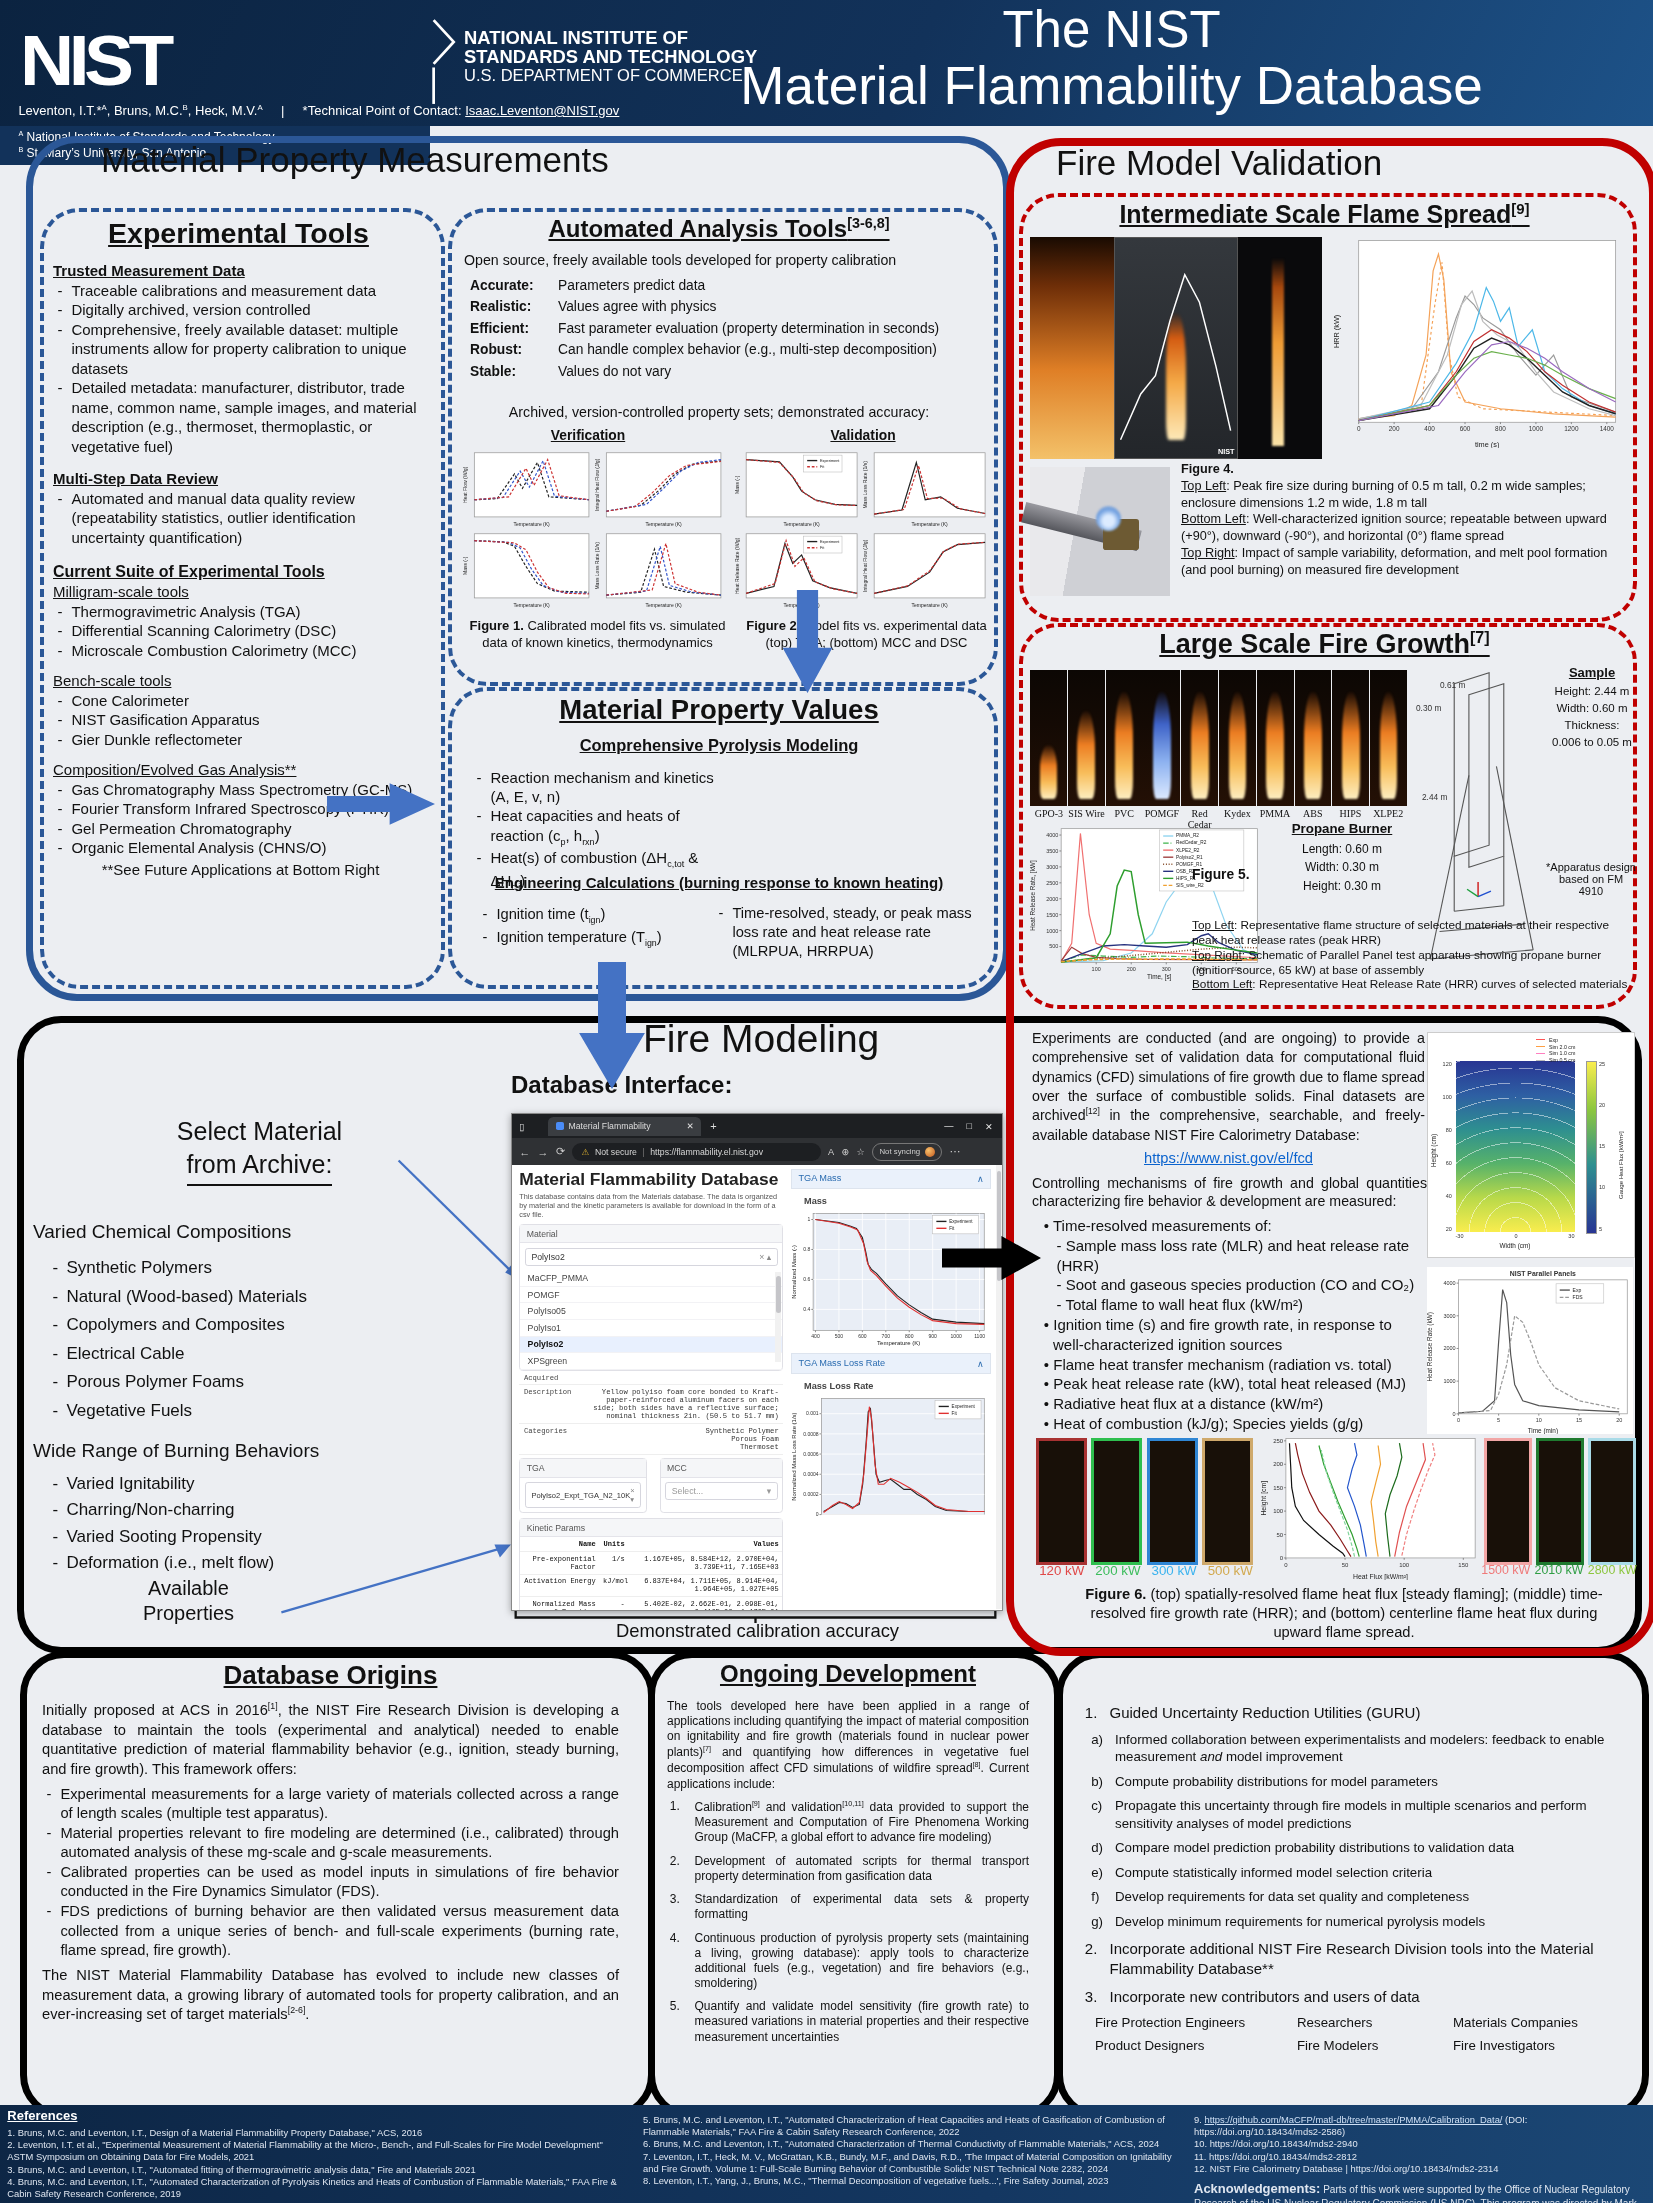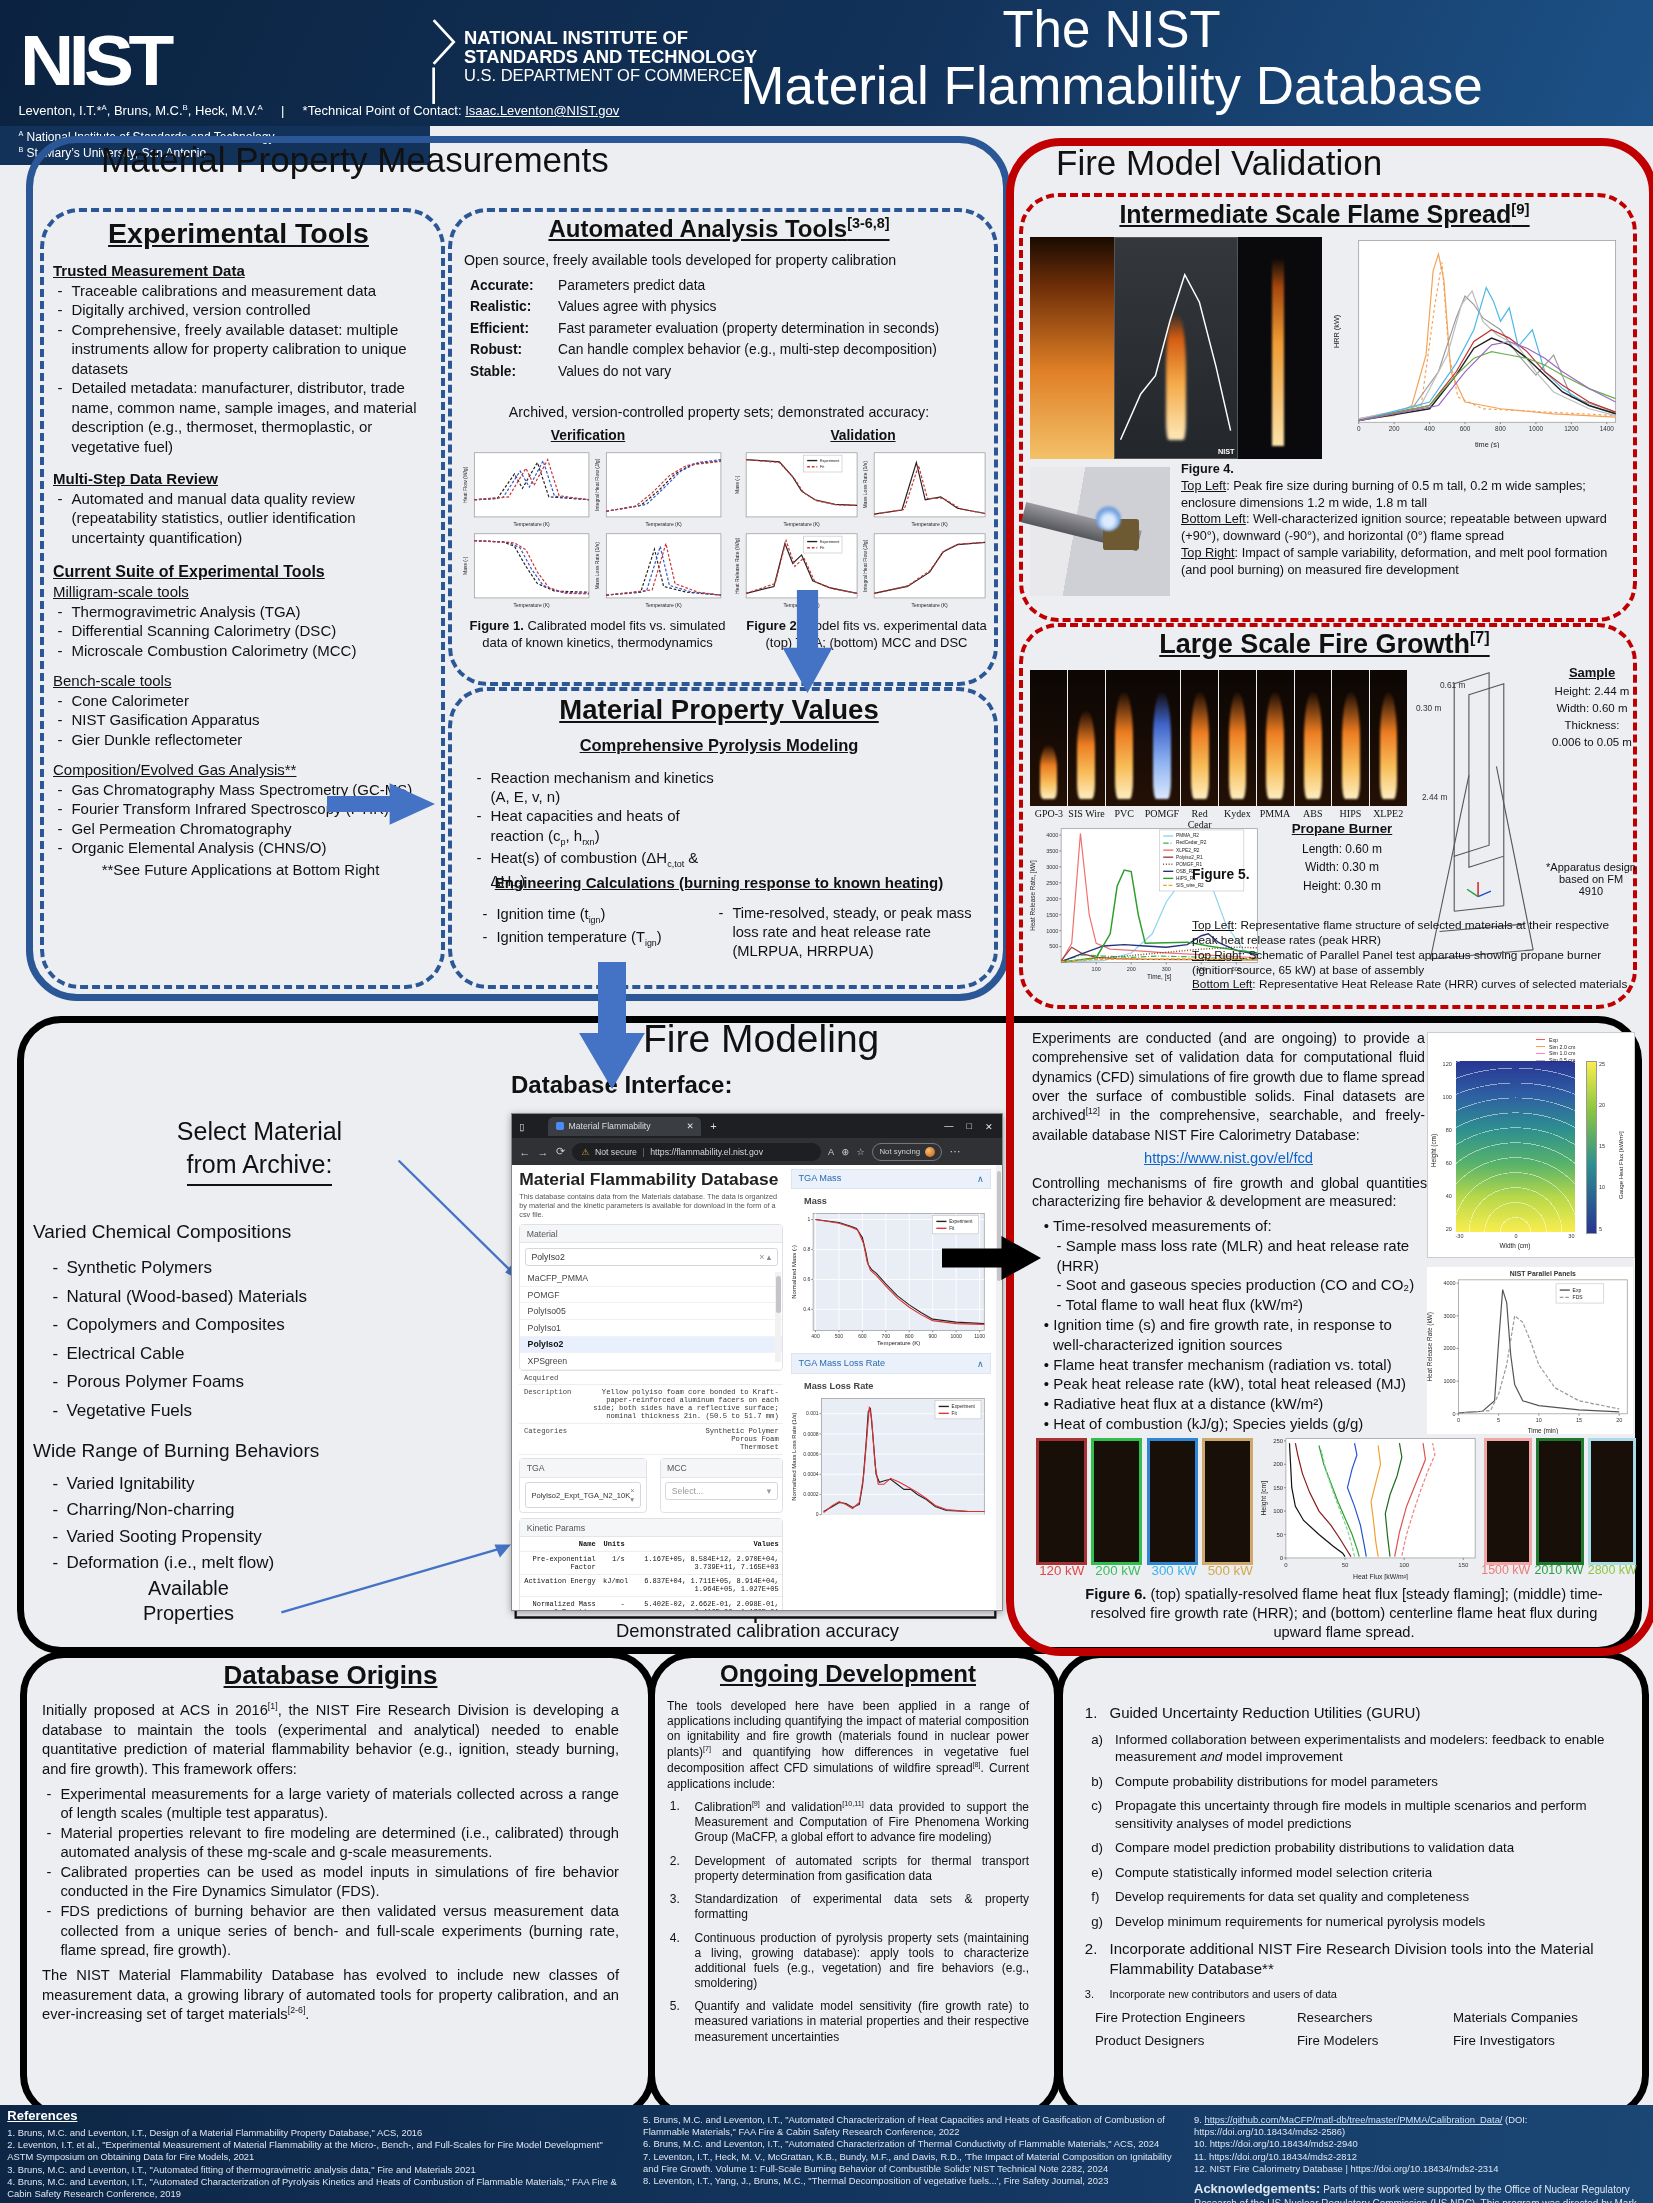--- a/index.html
+++ b/index.html
@@ -893,21 +893,21 @@
       <div class="al" style="font-size:13.3px">
         <div class="ai"><span>Informed collaboration between experimentalists and modelers: feedback to enable measurement </span><em>and</em><span> model improvement</span></div>
       <div class="ai">Compute probability distributions for model parameters</div>
           <div class="ai">Propagate this uncertainty through fire models in multiple scenarios and perform sensitivity analyses of model predictions</div>
           <div class="ai">Compare model prediction probability distributions to validation data</div>
           <div class="ai">Compute statistically informed model selection criteria</div>
           <div class="ai">Develop requirements for data set quality and completeness</div>
           <div class="ai">Develop minimum requirements for numerical pyrolysis models</div>
         </div>
       <div class="oi" style="font-size:15px;margin-top:9.2px">Incorporate additional NIST Fire Research Division tools into the Material Flammability Database**</div>
-      <div class="oi" style="font-size:11px">Incorporate new contributors and users of data</div>
+      <div class="oi" style="font-size:15px">Incorporate new contributors and users of data</div>
     </div>
     <div style="display:grid;grid-template-columns:202px 156px 165px;row-gap:5.5px;font-size:13.3px;padding-left:13px">
         <div>Fire Protection Engineers</div>
         <div>Researchers</div>
         <div>Materials Companies</div>
         <div>Product Designers</div>
         <div>Fire Modelers</div>
         <div>Fire Investigators</div>
       </div>
   </div>

